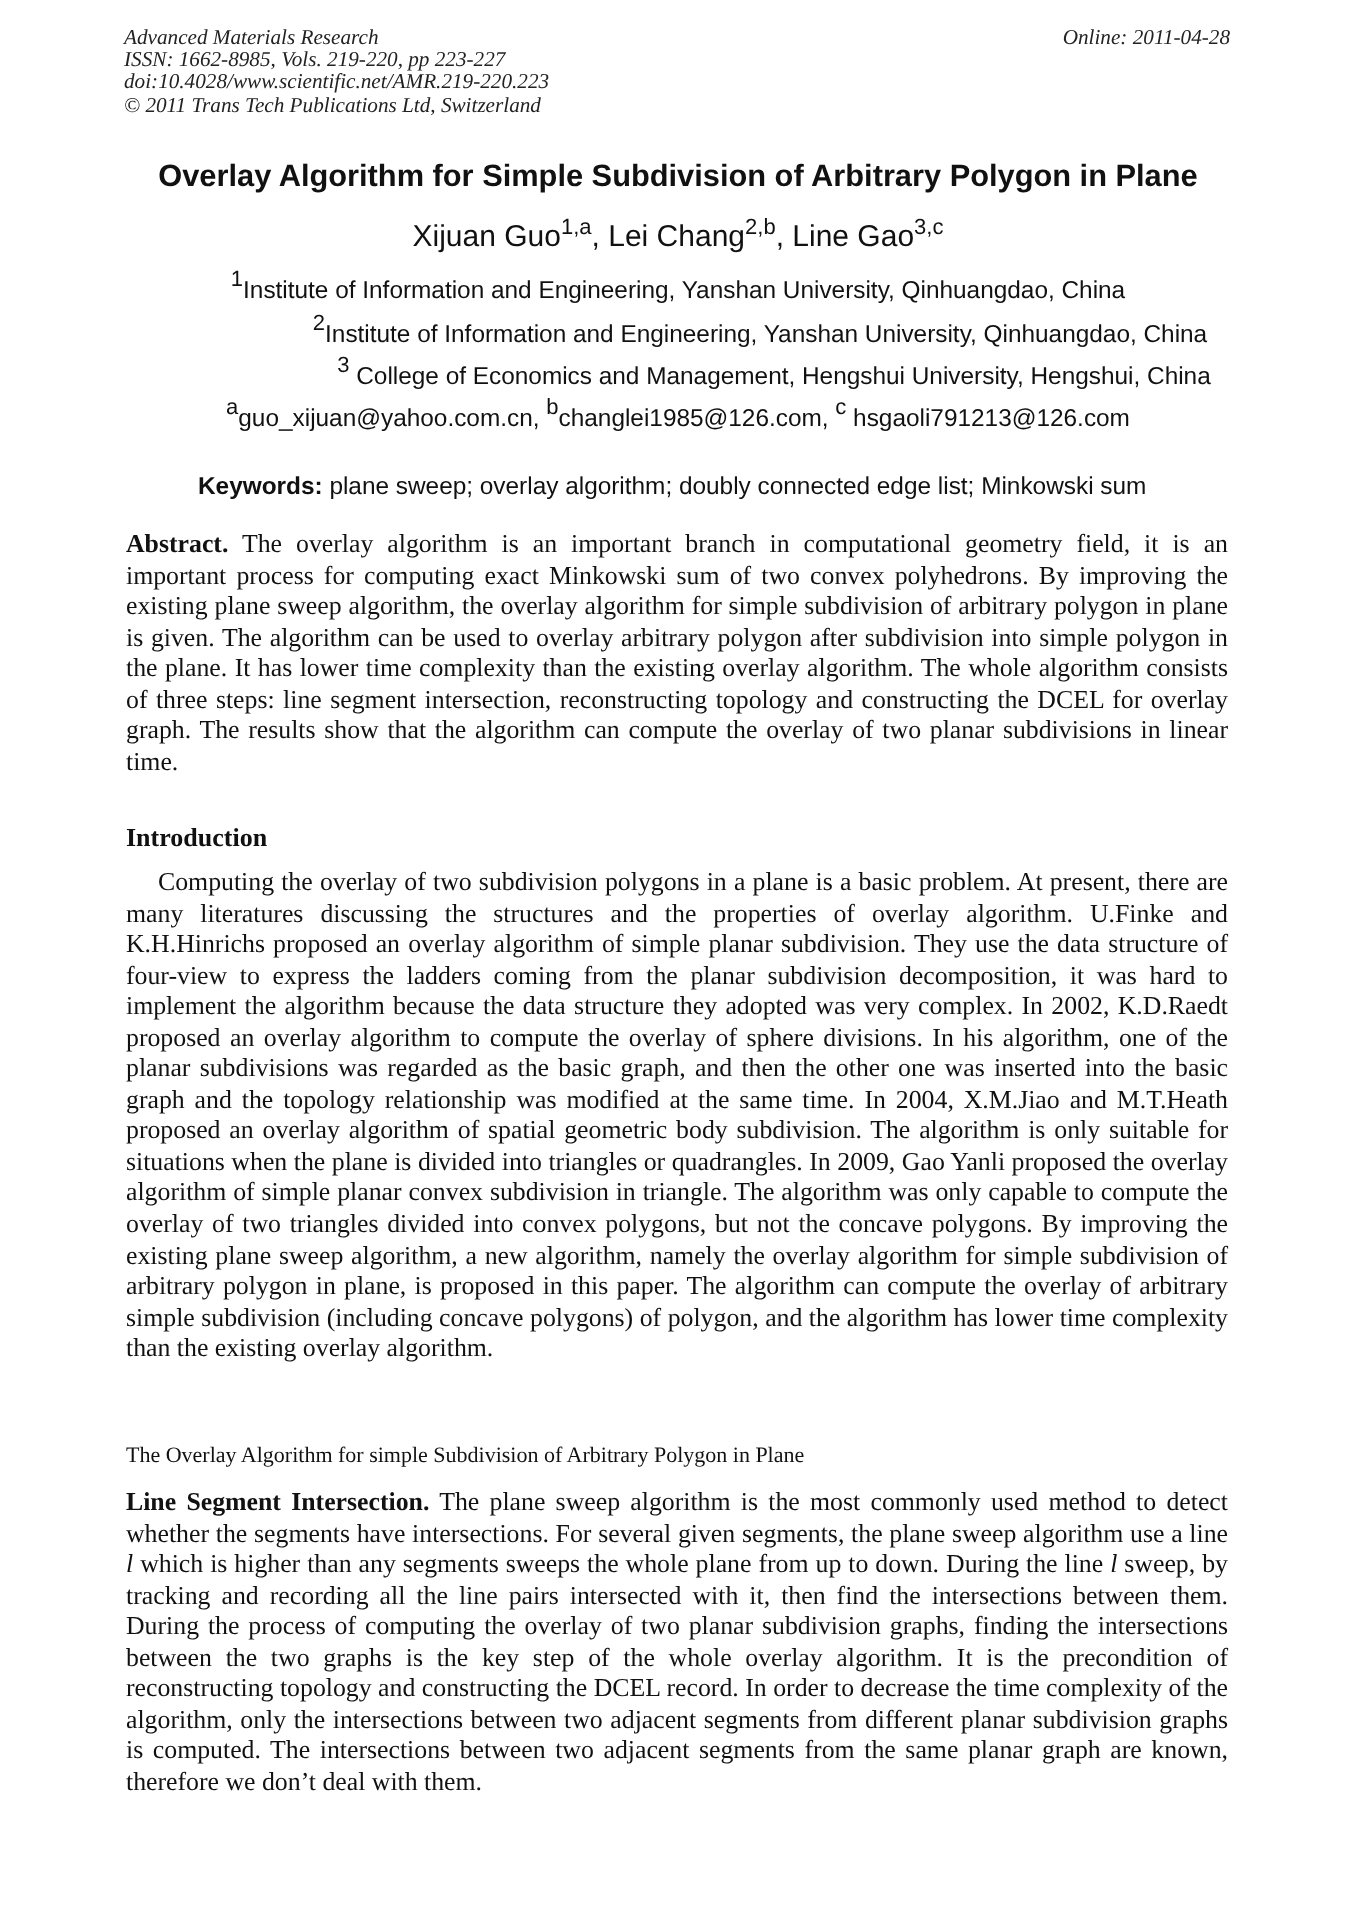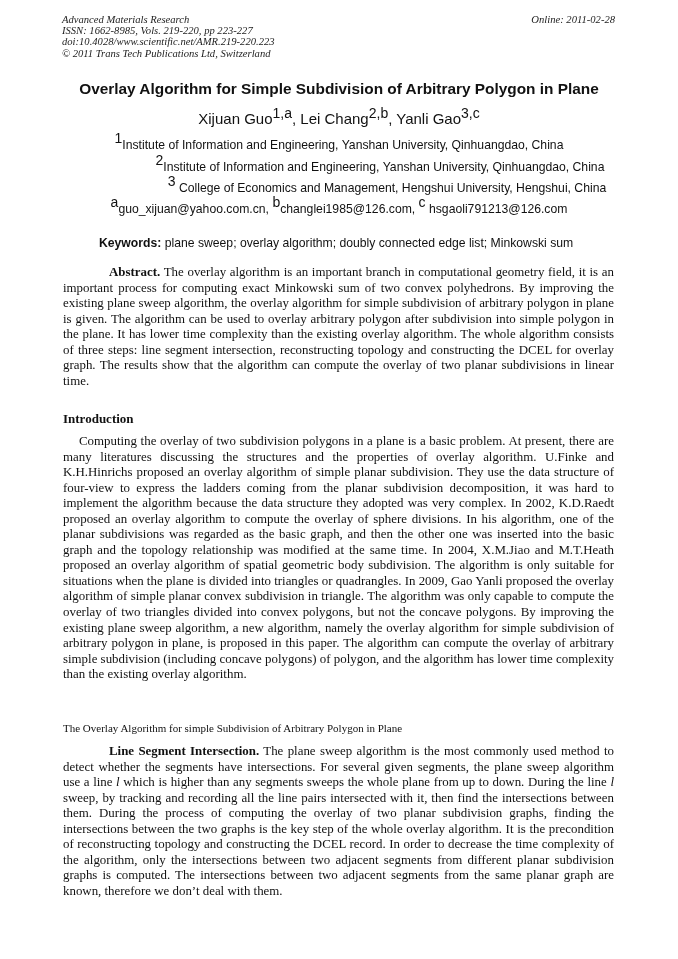--- a/index.html
+++ b/index.html
@@ -59,21 +59,21 @@
       left: 0;
       width: 678px;
       top: 110px;
       text-align: center;
       font-family: "Liberation Sans", sans-serif;
       font-size: 15px;
       line-height: 18px;
       white-space: nowrap;
     }
     .authors sup, .affil sup {
-      font-size: 14px;
+      font-size: 11px;
       vertical-align: 6px;
       line-height: 0;
     }
     .affil {
       position: absolute;
       left: 0;
       width: 678px;
       text-align: center;
       font-family: "Liberation Sans", sans-serif;
       font-size: 12.2px;
@@ -120,40 +120,40 @@
       position: absolute;
       left: 63px;
       top: 721px;
       font-family: "Liberation Serif", serif;
       font-weight: normal;
       font-size: 11px;
       line-height: 15px;
       white-space: nowrap;
     }
     .lsi { top: 744px; }
-    .run-in { font-weight: bold; margin-left: 46px; }
+    .run-in { font-weight: bold; }
     .math-l { font-style: italic; }
   </style>
 </head>
 <body>
 
 <div class="page">
 
   <div class="header-left">
     <div>Advanced Materials Research</div>
     <div>ISSN: 1662-8985, Vols. 219-220, pp 223-227</div>
     <div>doi:10.4028/www.scientific.net/AMR.219-220.223</div>
     <div>© 2011 Trans Tech Publications Ltd, Switzerland</div>
   </div>
-  <div class="header-right">Online: 2011-02-28</div>
+  <div class="header-right">Online: 2011-04-28</div>
 
   <div class="title">Overlay Algorithm for Simple Subdivision of Arbitrary Polygon in Plane</div>
 
   <div class="authors">
-    <span>Xijuan Guo</span><sup>1,a</sup><span>, </span><span>Lei Chang</span><sup>2,b</sup><span>, </span><span>Yanli Gao</span><sup>3,c</sup>
+    <span>Xijuan Guo</span><sup>1,a</sup><span>, </span><span>Lei Chang</span><sup>2,b</sup><span>, </span><span>Line Gao</span><sup>3,c</sup>
   </div>
 
   <div class="affil affil-1">
     <sup>1</sup><span>Institute of Information and Engineering, Yanshan University, Qinhuangdao, China</span>
   </div>
   <div class="affil affil-2">
     <sup>2</sup><span>Institute of Information and Engineering, Yanshan University, Qinhuangdao, China</span>
   </div>
   <div class="affil affil-3">
     <sup>3</sup><span> College of Economics and Management, Hengshui University, Hengshui, China</span>

